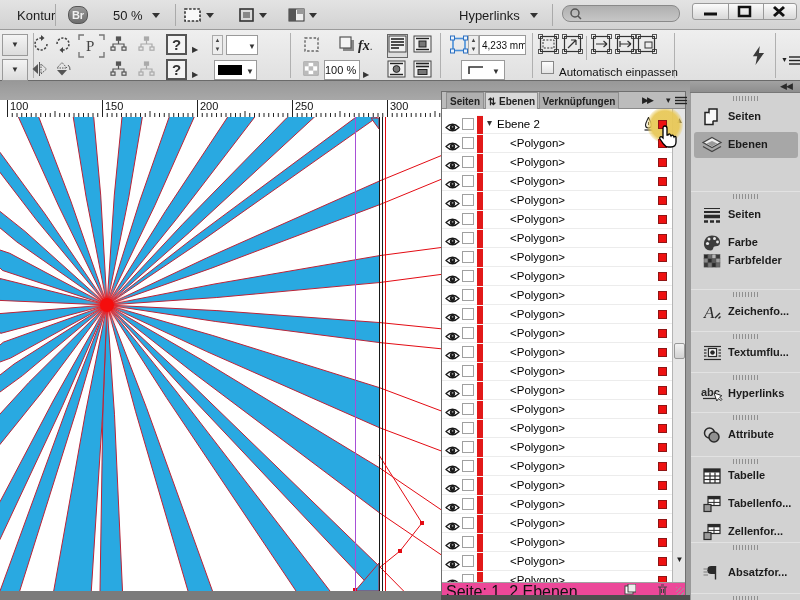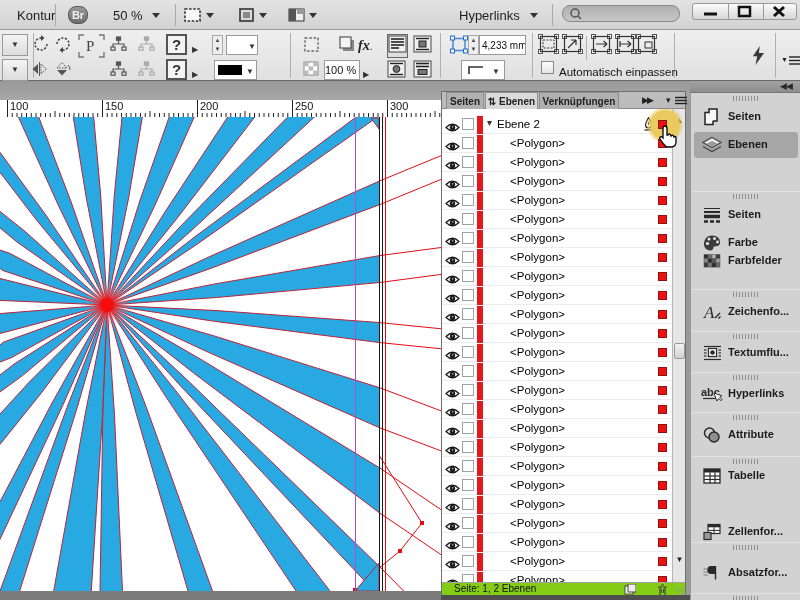--- a/index.html
+++ b/index.html
@@ -24,21 +24,21 @@
 .eyec { position:absolute; left:3px; top:4px; }
 .lockbox { position:absolute; left:20px; top:3px; width:12px; height:12px; border:1px solid #a0a0a0; background:#fff; }
 .redbar { position:absolute; left:35px; top:0; width:6px; height:19px; background:#e21919; border-top:1px solid #f6f6f6; }
 .tri { position:absolute; left:45px; top:2px; font-size:10px; color:#333; }
 .lname { position:absolute; top:3px; font-size:11.5px; color:#000; }
 .pen { position:absolute; left:201px; top:2px; }
 .rsq { position:absolute; left:216px; top:5px; width:9px; height:9px; background:#ee1111; border:1px solid #8f1515; z-index:4; }
 #scrollcol { position:absolute; left:230px; top:0; width:13px; height:473px; background:#e6e6e6; border-left:1px solid #b5b5b5; }
 .scrbtn { position:absolute; left:0; width:13px; height:15px; font-size:8px; color:#222; text-align:center; line-height:15px; }
 #scrthumb { position:absolute; left:1px; top:234px; width:11px; height:16px; background:linear-gradient(#f2f2f2,#d2d2d2); border:1px solid #999; border-radius:2px; }
-#pstatus { position:absolute; left:0; top:490px; width:243px; height:13px; background:#84cc16; border-top:1px solid #a2a2a2; font-size:10px; color:#111; padding-left:12px; }
+#pstatus { position:absolute; left:0; top:490px; width:243px; height:13px; background:#ec4899; border-top:1px solid #a2a2a2; font-size:16px; color:#111; padding-left:4px; }
 #dock { position:absolute; left:690px; top:93px; width:110px; height:507px; background:#d2d2d2; border-left:1px solid #9a9a9a; }
 .ditem { position:absolute; left:3px; width:104px; height:26px; }
 .ditem.hl { background:#a7a7a7; border-radius:3px; }
 .dicon { position:absolute; left:7px; top:3px; }
 .dlabel { position:absolute; left:34px; top:6px; font-size:11px; font-weight:bold; color:#1c1c1c; }
 .dsep { position:absolute; left:0; width:110px; height:1px; background:#ababab; border-top:1px solid #e2e2e2; }
 .dhandle { position:absolute; left:42px; width:26px; height:5px; background:repeating-linear-gradient(90deg,#8f8f8f 0 1px,transparent 1px 3px); }
 #darkstrip { position:absolute; left:441px; top:595px; width:249px; height:5px; background:#4f4f4f; }
 #hlcircle { position:absolute; width:36px; height:36px; z-index:2; border-radius:50%; background:radial-gradient(circle, rgba(232,200,88,0.95) 55%, rgba(232,200,88,0) 75%); }
 </style></head>
@@ -983,20 +983,30 @@
       <span class="dicon"><svg width="22" height="20" viewBox="0 0 22 20">
           <rect x="3" y="3" width="16" height="14" fill="#fff" stroke="#2a2a2a" stroke-width="1.3"></rect>
           <rect x="3" y="3" width="16" height="3.5" fill="#2a2a2a"></rect>
           <line x1="3" y1="10" x2="19" y2="10" stroke="#2a2a2a" stroke-width="1.2"></line>
           <line x1="3" y1="13.5" x2="19" y2="13.5" stroke="#2a2a2a" stroke-width="1.2"></line>
           <line x1="9" y1="6.5" x2="9" y2="17" stroke="#2a2a2a" stroke-width="1.2"></line>
           <line x1="14" y1="6.5" x2="14" y2="17" stroke="#2a2a2a" stroke-width="1.2"></line>
         </svg></span>
       <span class="dlabel">Tabelle</span>
     </div>
+    <div class="ditem" style="top:398px">
+      <span class="dicon"><svg width="22" height="20" viewBox="0 0 22 20">
+          <rect x="7" y="2.5" width="12" height="9" fill="#fff" stroke="#2a2a2a" stroke-width="1.2"></rect>
+          <rect x="7" y="2.5" width="12" height="2.8" fill="#2a2a2a"></rect>
+          <line x1="13" y1="5.3" x2="13" y2="11.5" stroke="#2a2a2a"></line>
+          <line x1="7" y1="8.4" x2="19" y2="8.4" stroke="#2a2a2a"></line>
+          <rect x="3" y="10.5" width="7" height="7" fill="#9a9a9a" stroke="#2a2a2a" stroke-width="1.2"></rect>
+        </svg></span>
+      <span class="dlabel">Tabellenfo...</span>
+    </div>
     <div class="ditem" style="top:426px">
       <span class="dicon"><svg width="22" height="20" viewBox="0 0 22 20">
           <rect x="7" y="2.5" width="12" height="9" fill="#fff" stroke="#2a2a2a" stroke-width="1.2"></rect>
           <rect x="7" y="2.5" width="12" height="2.8" fill="#2a2a2a"></rect>
           <line x1="13" y1="5.3" x2="13" y2="11.5" stroke="#2a2a2a"></line>
           <line x1="7" y1="8.4" x2="19" y2="8.4" stroke="#2a2a2a"></line>
           <rect x="3" y="10.5" width="7" height="7" fill="#9a9a9a" stroke="#2a2a2a" stroke-width="1.2"></rect>
         </svg></span>
       <span class="dlabel">Zellenfor...</span>
     </div>

